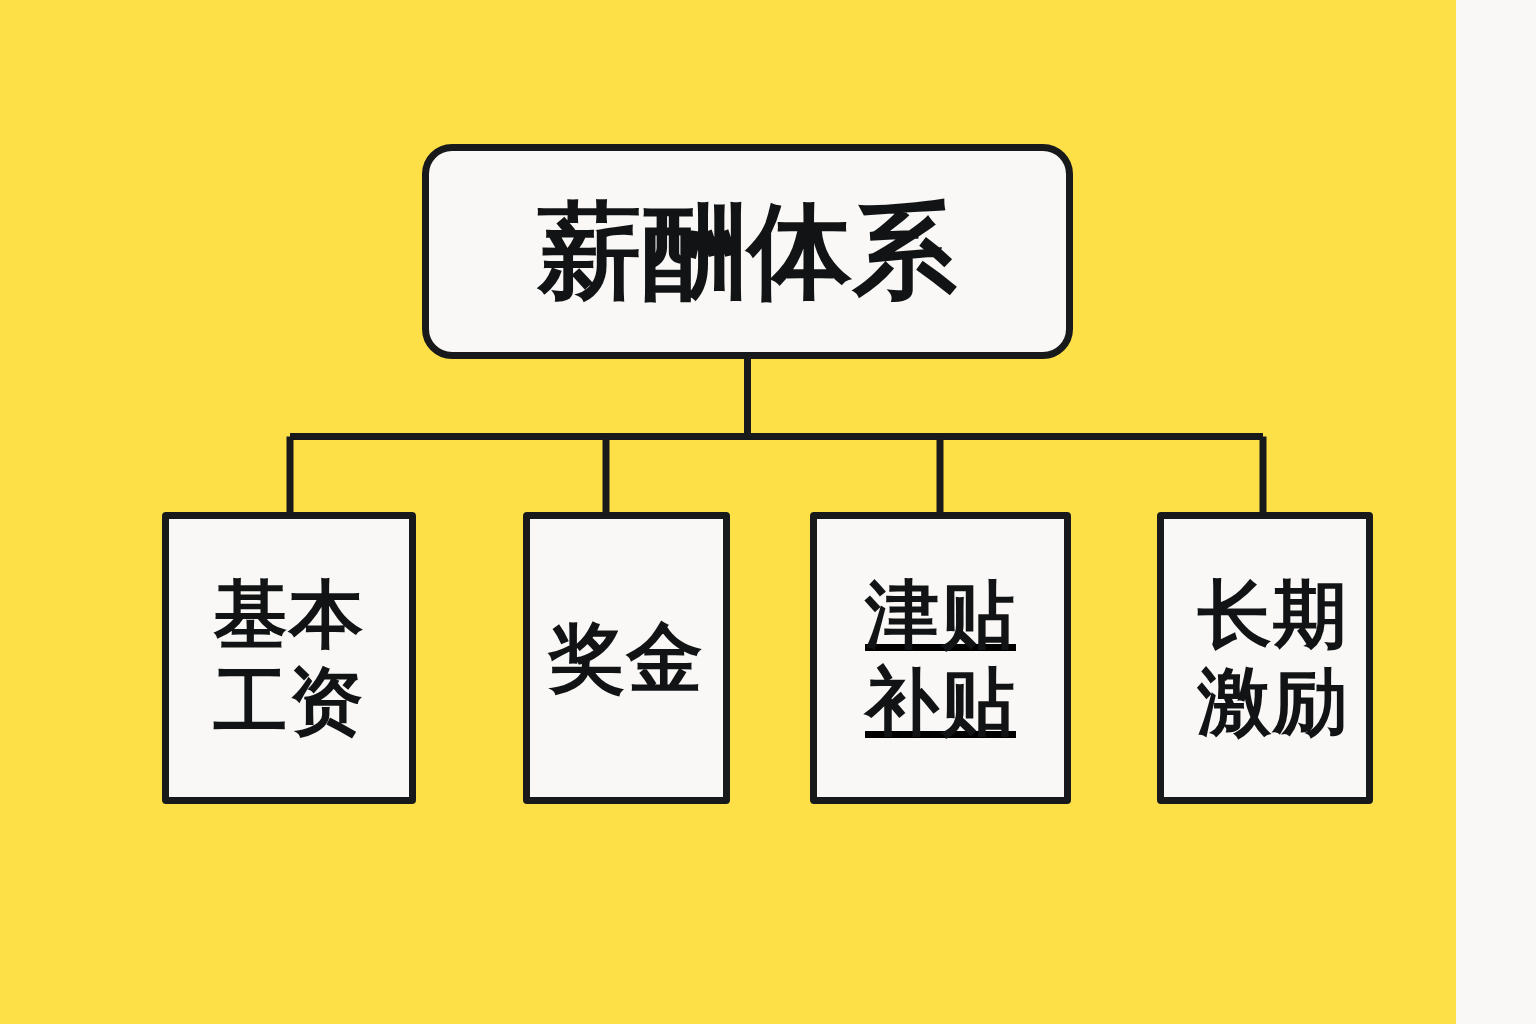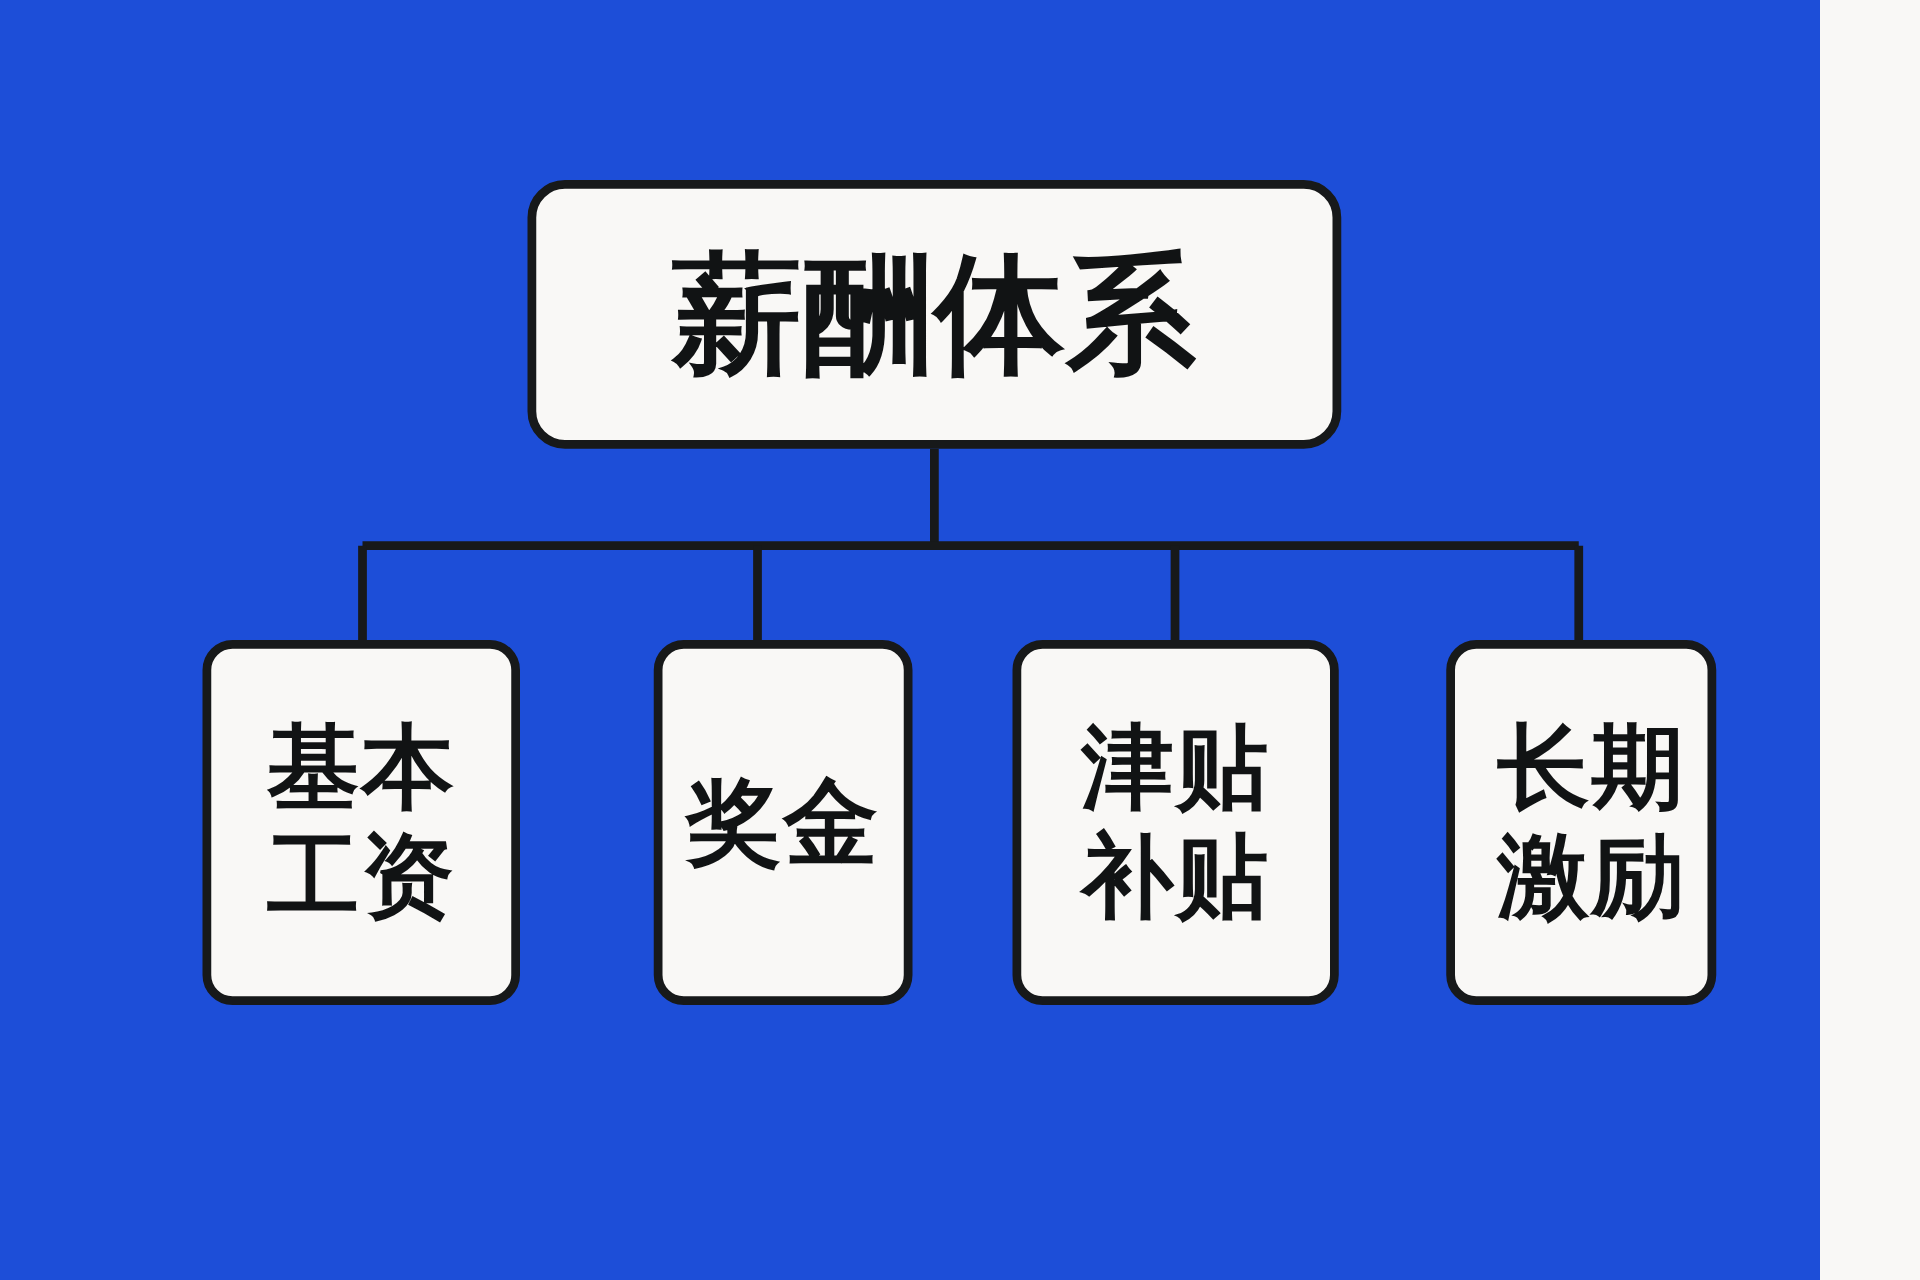--- a/index.html
+++ b/index.html
@@ -11,21 +11,21 @@
     width: 1536px;
     height: 1024px;
     background: #f9f8f6;
     font-family: "DejaVu Sans", "Liberation Sans", sans-serif;
     overflow: hidden;
   }
   #canvas {
     position: relative;
     width: 1456px;
     height: 1024px;
-    background: #1d4ed8;
+    background: #fde047;
   }
   .connector-layer {
     position: absolute;
     left: 0;
     top: 0;
     width: 1536px;
     height: 1024px;
     pointer-events: none;
   }
   .node {
@@ -39,27 +39,27 @@
     text-align: center;
   }
   .node-root {
     left: 422px;
     top: 144px;
     width: 651px;
     height: 215px;
     border-radius: 30px;
   }
   .node-child {
-    border-radius: 24px;
+    border-radius: 4px;
     top: 512px;
     height: 292px;
   }
   .node-child-1 { left: 162px;  width: 254px; }
   .node-child-2 { left: 523px;  width: 207px; }
-  .node-child-3 { left: 810px;  width: 261px; }
+  .node-child-3 { left: 810px;  width: 261px; text-decoration: underline; }
   .node-child-4 { left: 1157px; width: 216px; padding-left: 16px; }
 
   .node-label {
     color: #111314;
     font-weight: 700;
     line-height: 1.08;
     letter-spacing: 0.02em;
     white-space: pre-line;
     -webkit-font-smoothing: antialiased;
   }

